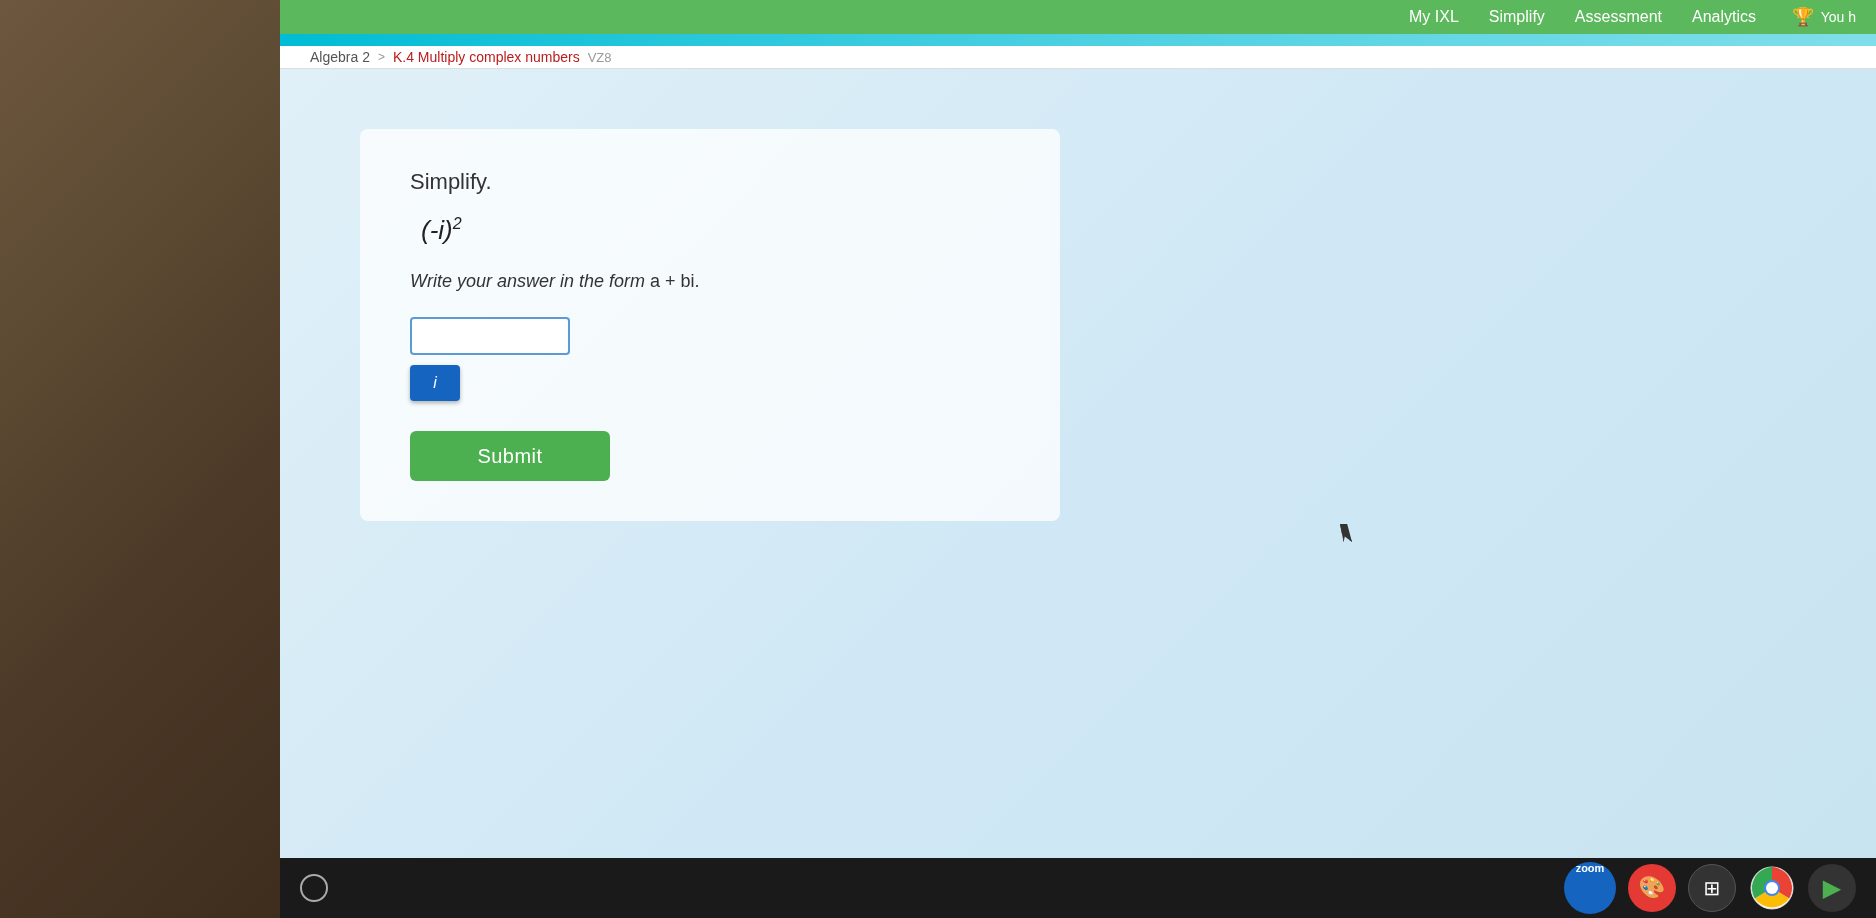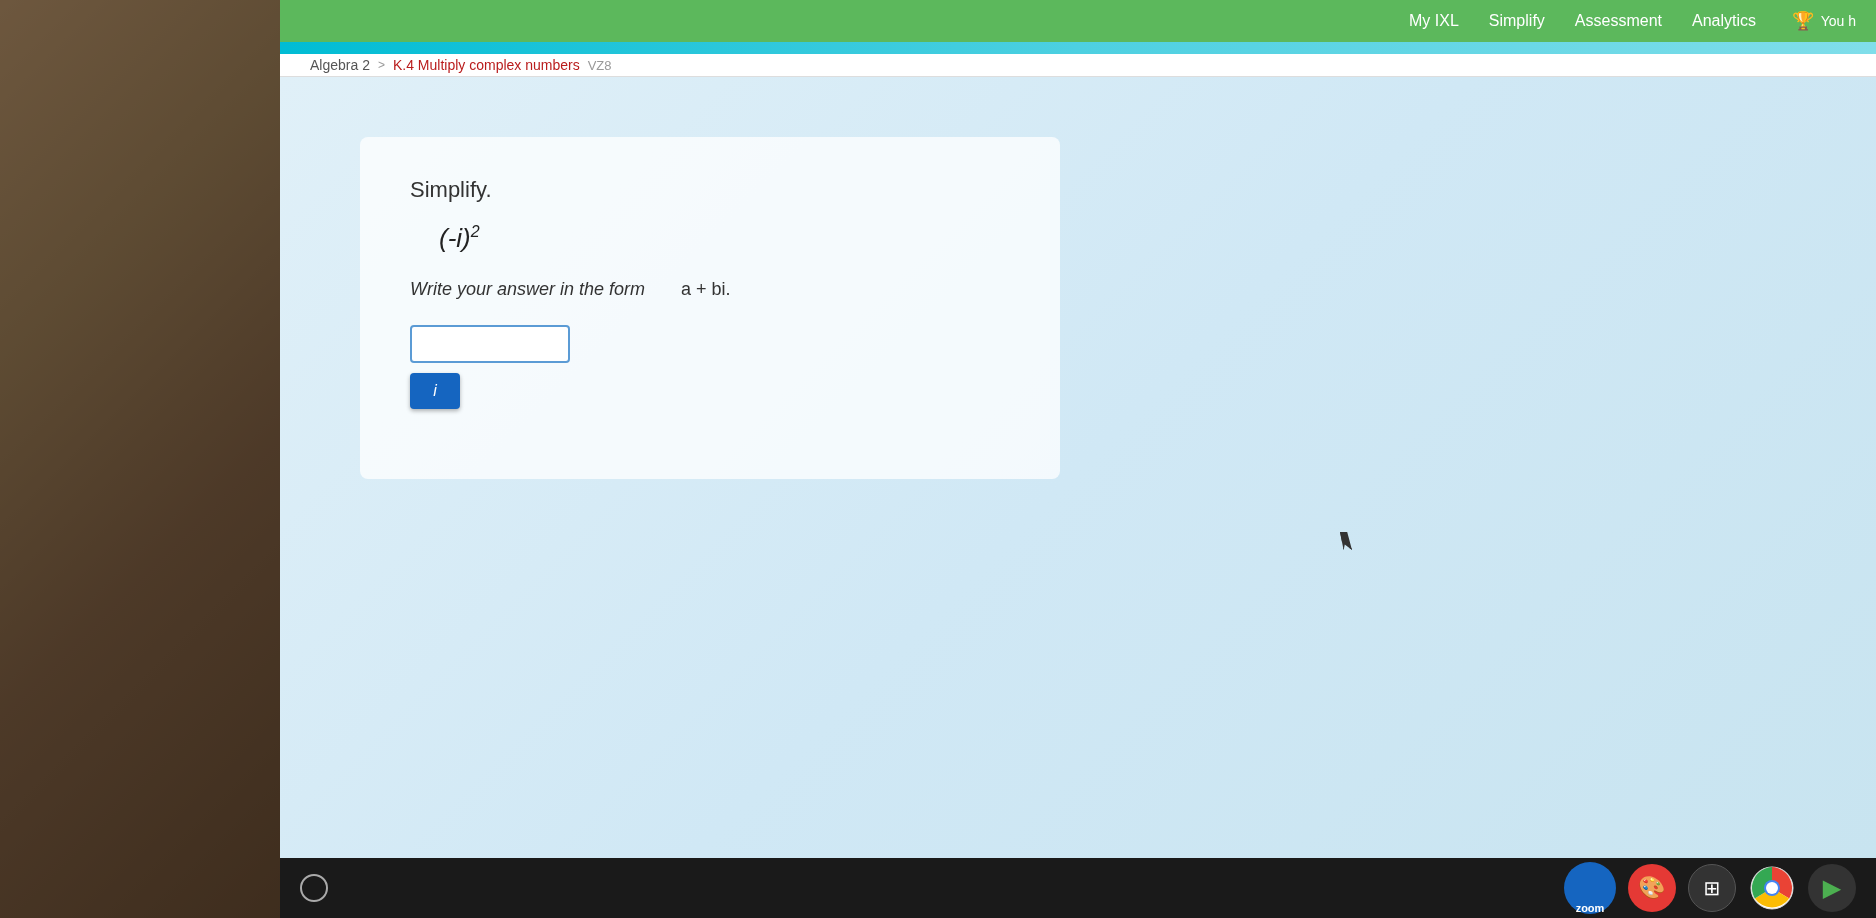--- a/index.html
+++ b/index.html
@@ -32,21 +32,21 @@
     
     .main-area {
       flex: 1;
       display: flex;
       flex-direction: column;
       background: #e8f4f8;
     }
 
     
     .top-nav {
-      height: 42px;
+      height: 34px;
       background: #5cb85c;
       display: flex;
       align-items: center;
       justify-content: flex-end;
       padding: 0 20px;
       position: relative;
     }
     .top-nav-links {
       display: flex;
       gap: 30px;
@@ -131,38 +131,37 @@
       font-size: 22px;
       color: #333;
       margin-bottom: 20px;
       font-weight: 400;
     }
 
     .expression {
       font-size: 26px;
       color: #222;
       margin-bottom: 25px;
-      margin-left: 29px;
+      margin-left: 11px;
       font-style: italic;
     }
     .expression sup {
       font-size: 16px;
       vertical-align: super;
     }
 
     .instruction {
       font-size: 18px;
       color: #333;
       margin-bottom: 25px;
       font-style: italic;
     }
     .instruction .bold-part {
       font-style: normal;
       font-weight: 500;
-      margin-left: 31px;
     }
 
     
     .answer-input {
       width: 160px;
       height: 38px;
       border: 2px solid #5b9bd5;
       border-radius: 4px;
       padding: 4px 8px;
       font-size: 16px;
@@ -224,21 +223,21 @@
       align-items: center;
       gap: 12px;
     }
 
     .zoom-btn {
       width: 52px;
       height: 52px;
       border-radius: 50%;
       background: #1565C0;
       display: flex;
-      align-items: flex-end;
+      align-items: flex-start;
       justify-content: center;
       color: white;
       font-size: 11px;
       font-weight: bold;
       cursor: pointer;
     }
 
     .taskbar-icon {
       width: 48px;
       height: 48px;
@@ -330,20 +329,23 @@
 
       
       <input type="text" class="answer-input" placeholder="" style="">
 
       
       <button class="i-button">
         <span>i</span>
       </button>
 
       
+      <button class="submit-button">
+        <span>Submit</span>
+      </button>
 
     </div>
 
     <div class="cursor" style="position:absolute; left: 1060px; top: 455px;"></div>
   </div>
 
   <div class="bottom-taskbar">
     <div class="taskbar-circle"></div>
 
     <div class="taskbar-right">

